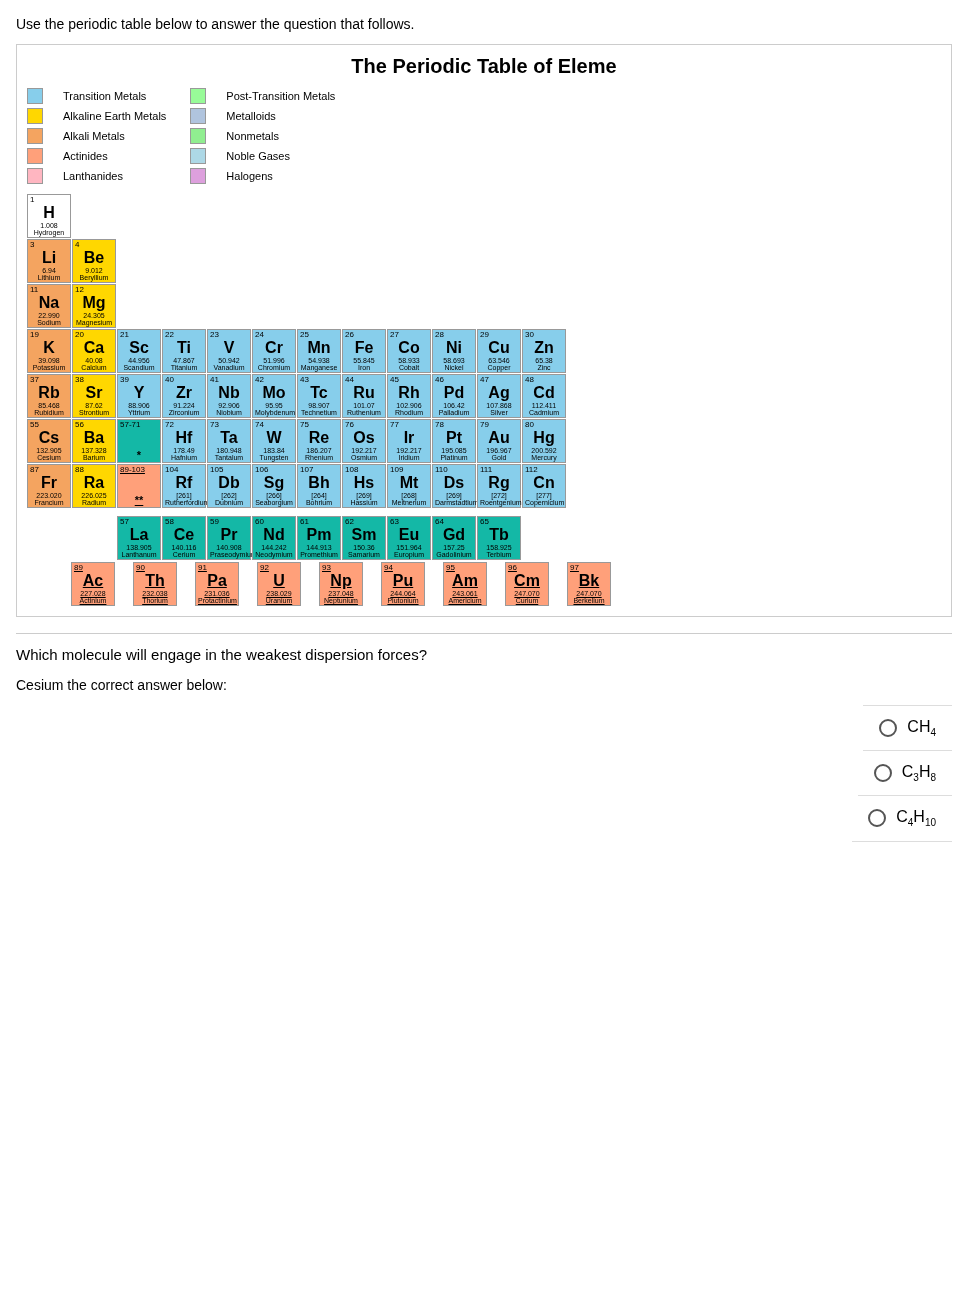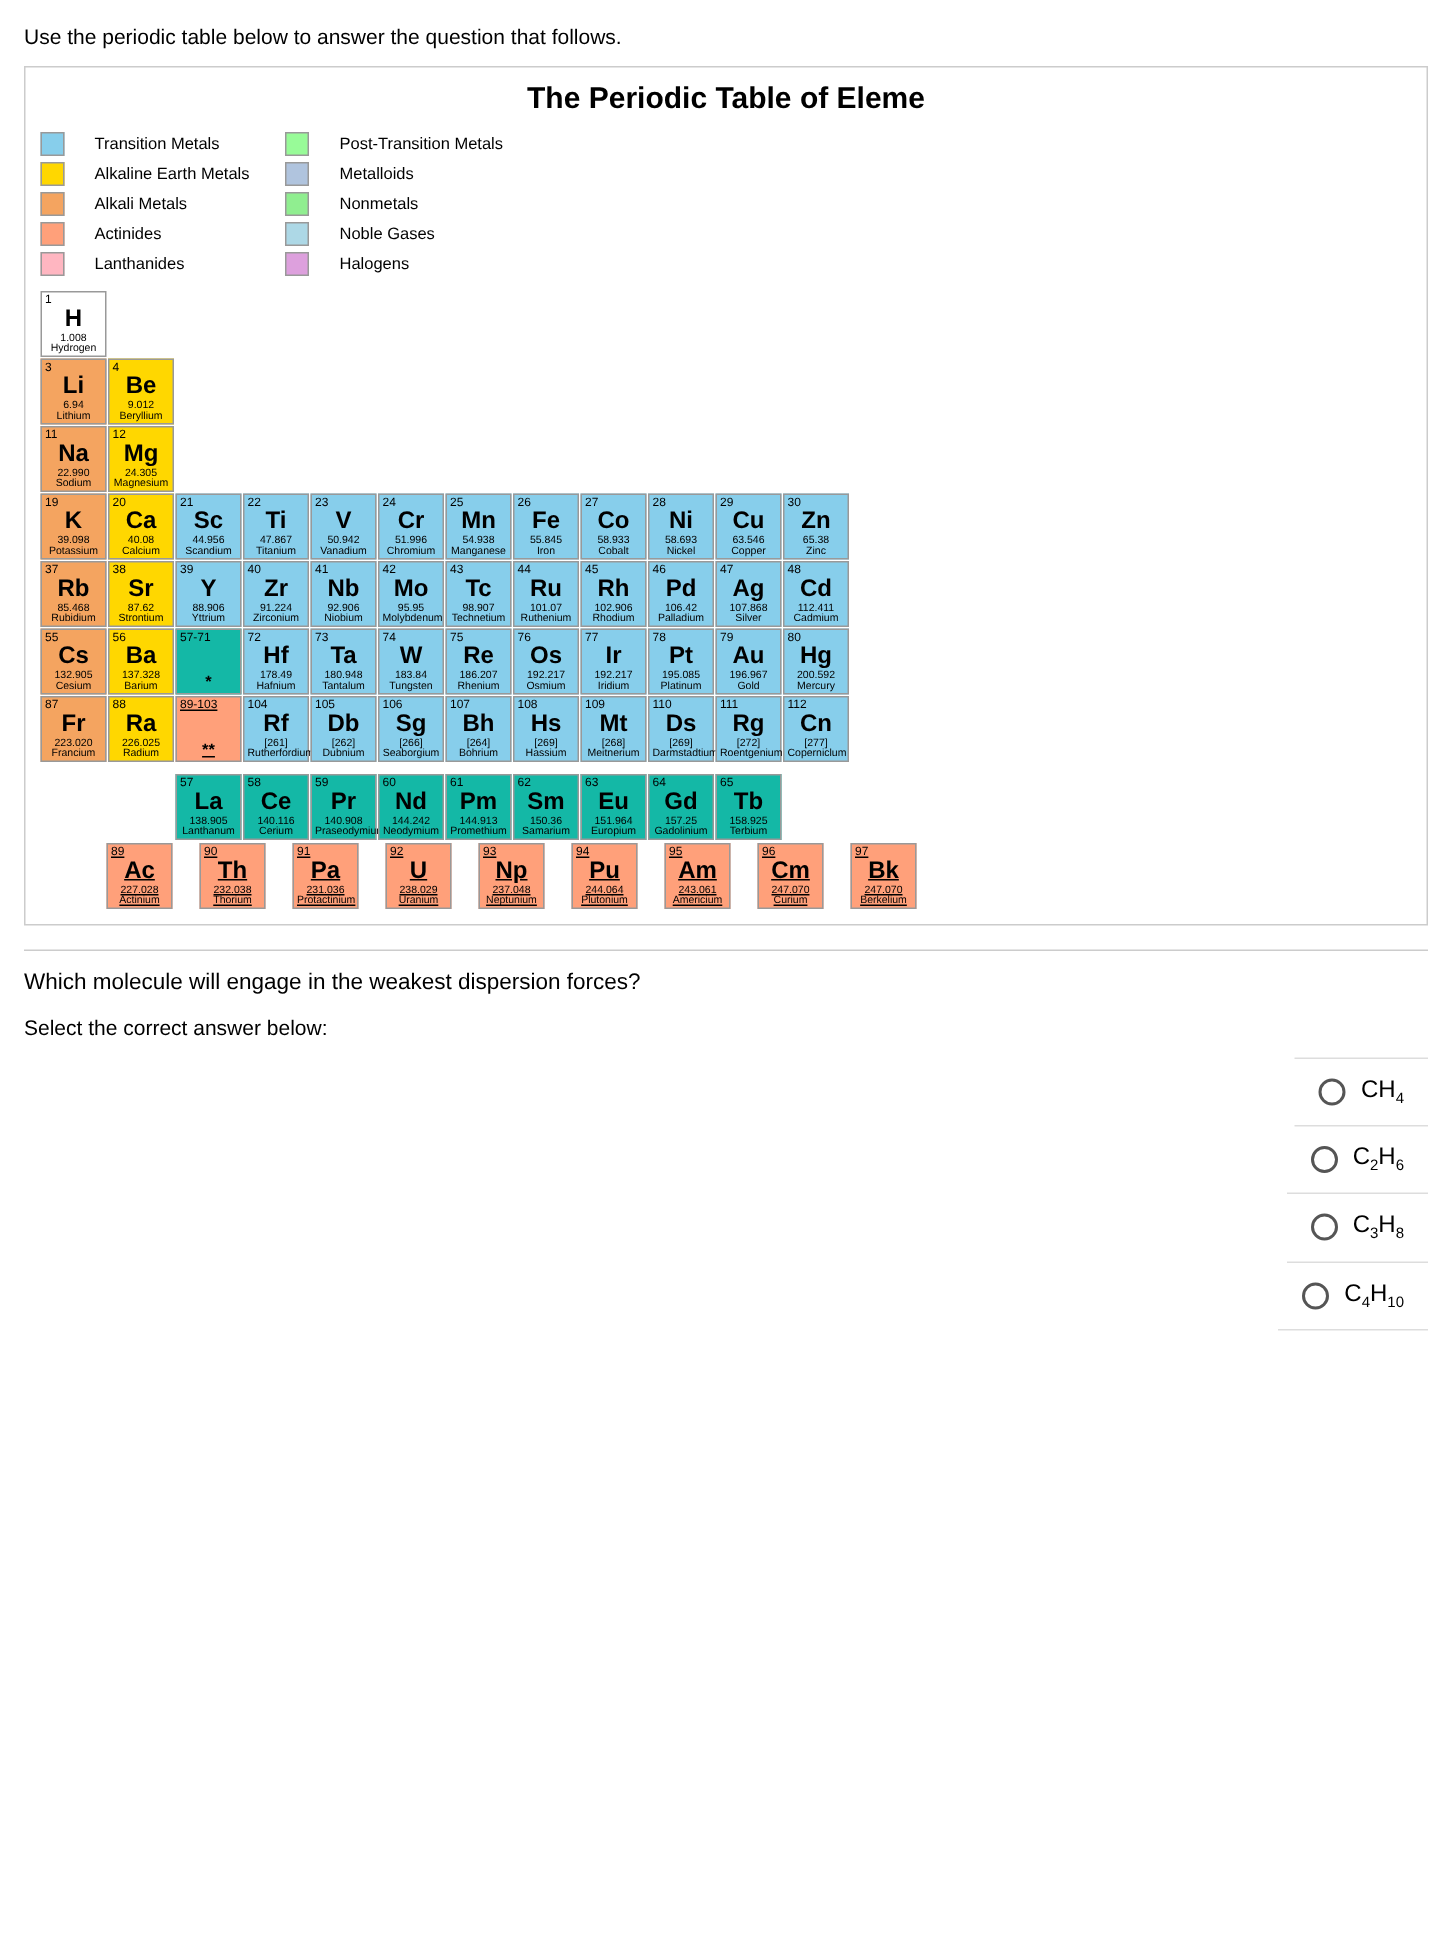--- a/index.html
+++ b/index.html
@@ -707,32 +707,28 @@
       <span class="el-mass">247.070</span>
       <span class="el-name">Berkelium</span>
     </div>
   </div>
 </div>
 
 <div class="question-section">
   <p class="question-text">Which molecule will engage in the weakest dispersion forces?</p>
 
   <div class="answer-section">
-    <p class="answer-label">Select the correct answer below:</p>
+    <p class="answer-label">Cesium the correct answer below:</p>
     <div class="answer-options">
       <div class="answer-option">
         <span class="radio-circle"></span>
         <span class="option-text">CH<sub>4</sub></span>
       </div>
       <div class="answer-option">
         <span class="radio-circle"></span>
-        <span class="option-text">C<sub>2</sub>H<sub>6</sub></span>
-      </div>
-      <div class="answer-option">
-        <span class="radio-circle"></span>
         <span class="option-text">C<sub>3</sub>H<sub>8</sub></span>
       </div>
       <div class="answer-option">
         <span class="radio-circle"></span>
         <span class="option-text">C<sub>4</sub>H<sub>10</sub></span>
       </div>
     </div>
   </div>
 </div>
 

